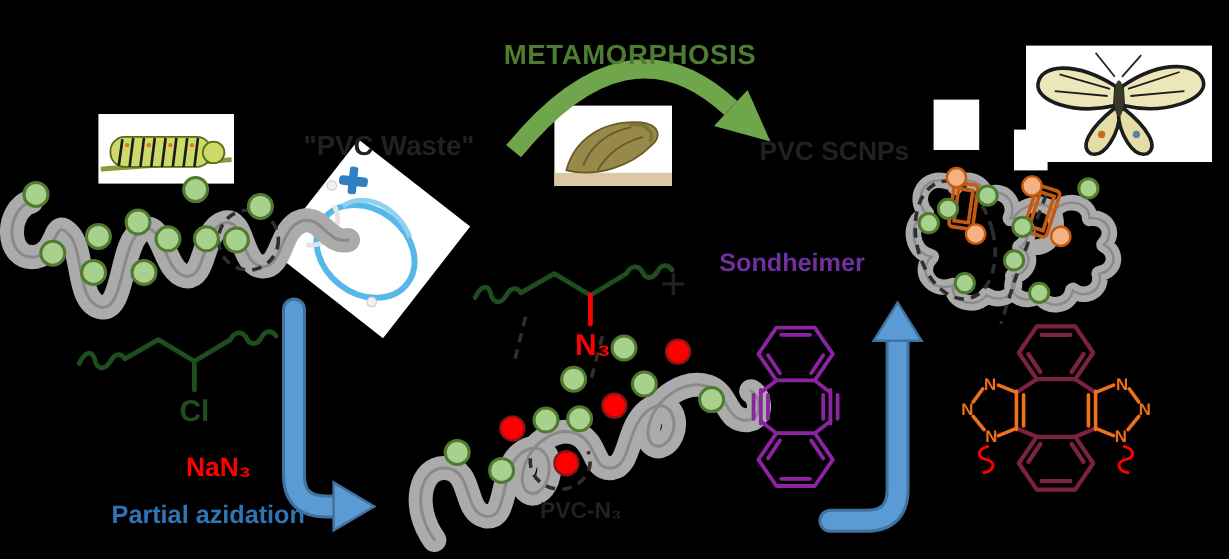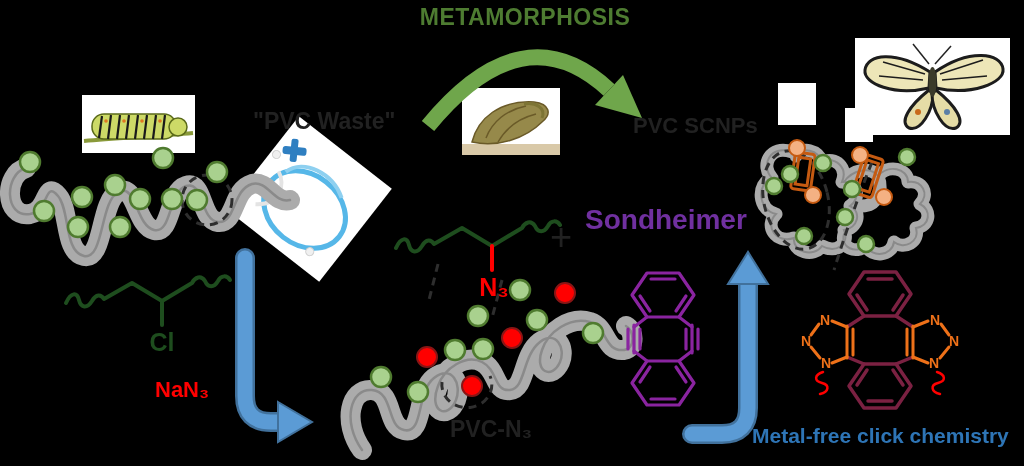--- a/index.html
+++ b/index.html
@@ -5,21 +5,21 @@
   html,body{margin:0;padding:0;background:#000;}
   #stage{position:relative;width:1024px;height:466px;background:var(--background,#000);overflow:hidden;
          font-family:"Liberation Sans","DejaVu Sans",sans-serif;}
   .abs{position:absolute;}
   .card{position:absolute;background:#fff;}
   .lbl{position:absolute;font-weight:bold;white-space:nowrap;}
   .faint{color:var(--faint);}
   .title{color:var(--title-green);font-size:23px;letter-spacing:.5px;}
   .bluetxt{color:var(--blue-text);font-size:21px;}
   .redtxt{color:var(--red);font-size:22px;}
-  .purpletxt{color:var(--purple-text);font-size:28px;text-align:center;line-height:30px;}
+  .purpletxt{color:var(--purple-text);font-size:21px;text-align:center;line-height:30px;}
   .plus{color:var(--faint);font-size:38px;font-weight:400;}
   svg{position:absolute;overflow:visible;}
   .chain{stroke:var(--chain-gray);stroke-width:20;fill:none;stroke-linecap:round;stroke-linejoin:round;}
   .chaincore{stroke:var(--chain-core);stroke-width:2.5;fill:none;stroke-linecap:round;stroke-linejoin:round;}
   .chain13{stroke:var(--chain-gray);stroke-width:13;fill:none;stroke-linecap:round;stroke-linejoin:round;}
   .chaincore13{stroke:var(--chain-core);stroke-width:2;fill:none;stroke-linecap:round;}
   .dotg{fill:var(--dot-green);stroke:var(--dot-green-edge);stroke-width:2.5;}
   .dotr{fill:var(--red);stroke:#8a1515;stroke-width:2;}
   .doto{fill:var(--dot-orange);stroke:var(--dot-orange-edge);stroke-width:2;}
   .dash{stroke:var(--dashed);stroke-width:3;fill:none;stroke-dasharray:8 6;}
@@ -252,24 +252,24 @@
     <text class="atomn" x="33" y="61" text-anchor="middle">N</text>
     <text class="atomn" x="14" y="82" text-anchor="middle">N</text>
     <text class="atomn" x="34" y="104" text-anchor="middle">N</text>
     <text class="atomn" x="143" y="61" text-anchor="middle">N</text>
     <text class="atomn" x="162" y="82" text-anchor="middle">N</text>
     <text class="atomn" x="142" y="104" text-anchor="middle">N</text>
     <path class="sqred" d="M 31 108 c -9 3 -9 9 -1 11 c 8 2 7 9 -2 11"></path>
     <path class="sqred" d="M 145 108 c 9 3 9 9 1 11 c -8 2 -7 9 2 11"></path>
   </svg>
 
-  <div class="lbl title" style="left:400px;top:4px;width:250px;text-align:center;">METAMORPHOSIS</div>
+  <div class="lbl title" style="left:400px;top:32px;width:250px;text-align:center;">METAMORPHOSIS</div>
   <div class="lbl faint" style="left:253px;top:108px;font-size:23px;">"PVC Waste"</div>
   <div class="lbl faint" style="left:633px;top:113px;font-size:22px;text-align:right;">PVC SCNPs</div>
   <div class="lbl plus" style="left:550px;top:216px;">+</div>
   <div class="lbl purpletxt" style="left:585px;top:205px;width:150px;">
     <div>Sondheimer</div>
   </div>
   <div class="lbl redtxt" style="left:155px;top:377px;">NaN₃</div>
-  <div class="lbl faint" style="left:450px;top:416px;font-size:23px;">PVC-N₃</div>
-  <div class="lbl bluetxt" style="left:752px;top:424px;">Metal-free click chemistry</div>
+  <div class="lbl bluetxt" style="left:93px;top:418px;">Partial azidation</div>
+  <div class="lbl faint" style="left:450px;top:416px;font-size:19px;">PVC-N₃</div>
 
 </div>
 
 </body></html>

